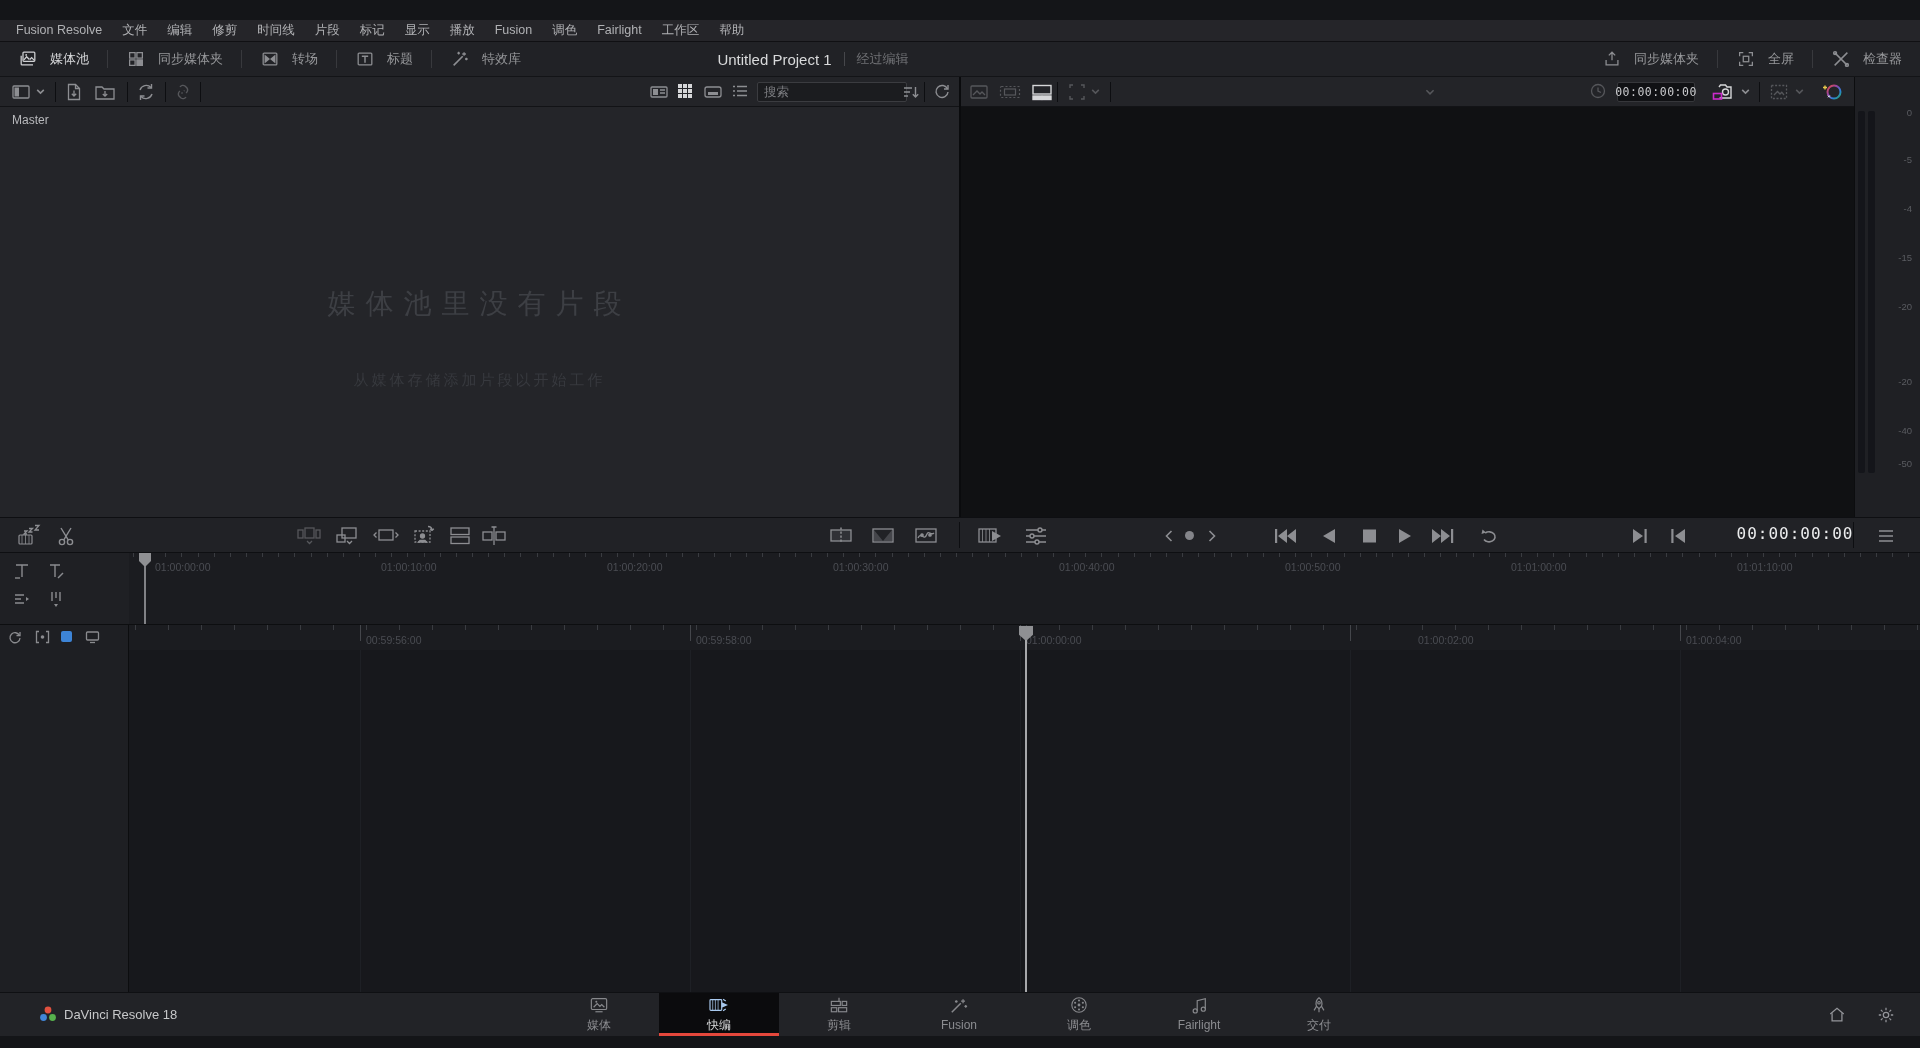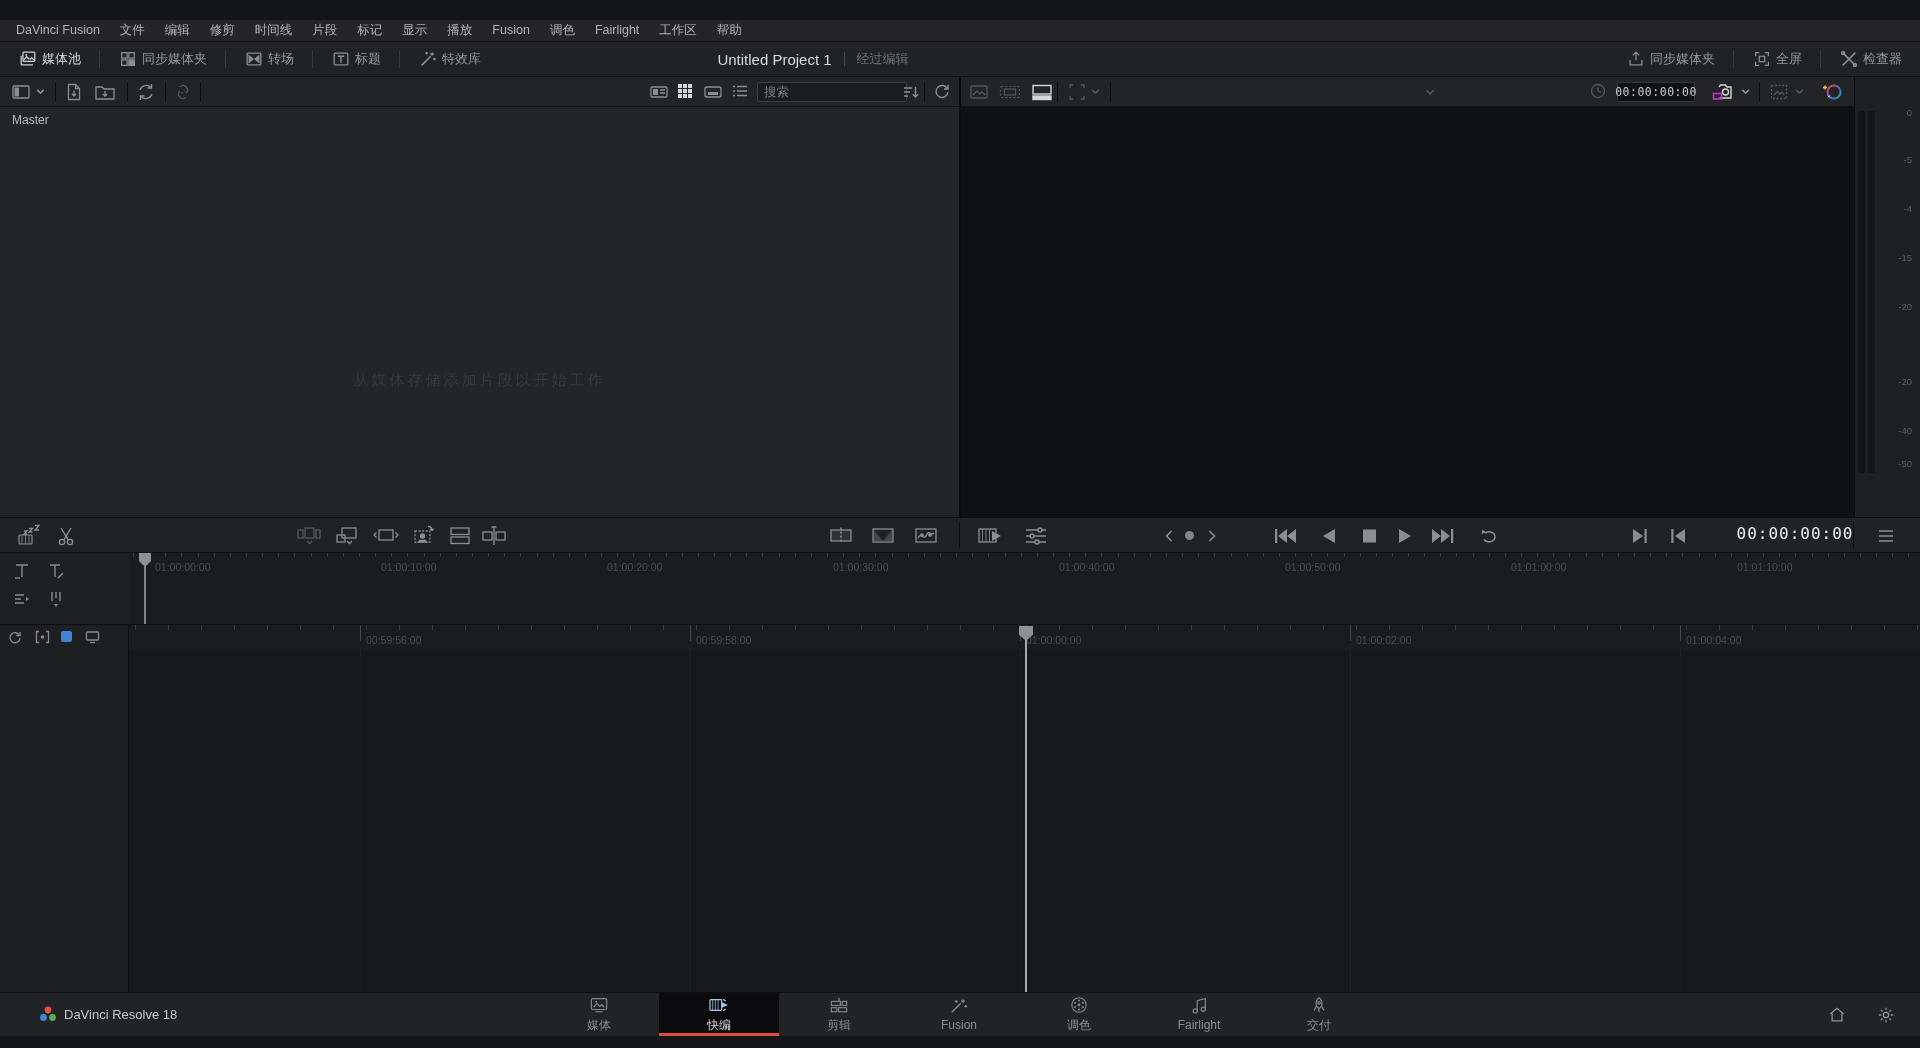--- a/index.html
+++ b/index.html
@@ -22,21 +22,21 @@
   .winbtn{width:46px;height:20px;display:flex;align-items:center;justify-content:center;color:#e2e2e2}
 
   
   #menubar{left:0;top:20px;width:1920px;height:22px;background:#252529;border-bottom:1px solid #101013;
            display:flex;align-items:center;padding-left:6px;box-sizing:border-box}
   .menu-item{font-size:12.5px;color:#b0b1b4;padding:0 10px;line-height:21px;white-space:nowrap}
 
   
   #header{left:0;top:42px;width:1920px;height:35px;background:#212226;border-bottom:1px solid #131417;box-sizing:border-box}
   .hgroup{position:absolute;top:0;height:34px;display:flex;align-items:center;gap:6px}
-  .hbtn{display:flex;align-items:center;gap:4px;padding:0 12px;height:34px}
+  .hbtn{display:flex;align-items:center;gap:12px;padding:0 12px;height:34px}
   .hbtn .lbl{font-size:13px;color:#97989b;white-space:nowrap}
   .hbtn.active .lbl{color:#d8d9db}
   .hbtn.active{color:#cfd0d3}
   #proj-center{position:absolute;left:0;top:0;width:1626px;height:34px;display:flex;align-items:center;justify-content:center;gap:12px;pointer-events:none}
   #proj-title{font-size:15px;color:#d9dadb}
   #proj-sep{width:1px;height:14px;background:#46474b}
   #proj-status{font-size:13px;color:#6f7074}
 
   
   #subbar{left:0;top:77px;width:1920px;height:30px;background:#232428;border-bottom:1px solid #121316;box-sizing:border-box}
@@ -105,21 +105,21 @@
   #tb-clock{position:absolute;left:1828px;top:0;font-size:10.5px;color:#dcdddf;line-height:12px}
 </style>
 </head>
 <body>
 
 <div id="root">
 
 
   <div id="menubar" class="abs">
 
-  <div class="menu-item">DaVinci Fusion</div>
+  <div class="menu-item">Fusion Resolve</div>
       <div class="menu-item">文件</div>
       <div class="menu-item">编辑</div>
       <div class="menu-item">修剪</div>
       <div class="menu-item">时间线</div>
       <div class="menu-item">片段</div>
       <div class="menu-item">标记</div>
       <div class="menu-item">显示</div>
       <div class="menu-item">播放</div>
       <div class="menu-item">Fusion</div>
       <div class="menu-item">调色</div>
@@ -386,20 +386,21 @@
     <span class="sub-ic bright" style="left:1876px">
         <svg width="22" height="22" viewBox="0 0 22 22" fill="currentColor">
           <path d="M4 8v6h4l5 4V4L8 8z"></path>
           <path d="M15.5 8a4 4 0 0 1 0 6M17.5 6a7 7 0 0 1 0 10" fill="none" stroke="currentColor" stroke-width="1.4"></path>
         </svg>
       </span>
   </div>
 
   <div id="mediapool" class="abs">
     <div id="bin-label">Master</div>
+    <div id="empty-title">媒体池里没有片段</div>
     <div id="empty-hint">从媒体存储添加片段以开始工作</div>
   </div>
   <div id="pool-divider" class="abs"></div>
   <div id="viewer" class="abs"></div>
   <div id="meters" class="abs">
       <div class="meter-slot" style="left: 3px; top: 34px; height: 362px;"></div>
       <div class="meter-slot" style="left: 13px; top: 34px; height: 362px;"></div>
       <div class="meter-tick" style="top: 30px; right: 8px;">0</div>
       <div class="meter-tick" style="top: 77px; right: 8px;">-5</div>
       <div class="meter-tick" style="top: 126px; right: 8px;">-4</div>
@@ -811,21 +812,21 @@
         <div class="tick" style="left: 1722px; top: 0px; width: 1px; height: 5px;"></div>
         <div class="tick" style="left: 1755px; top: 0px; width: 1px; height: 5px;"></div>
         <div class="tick" style="left: 1788px; top: 0px; width: 1px; height: 5px;"></div>
         <div class="tick" style="left: 231px; top: 0px; width: 1px; height: 16px; background: rgb(68, 70, 75);"></div>
         <div class="ruler-label" style="left: 237px; top: 9px; color: rgb(74, 76, 82);">00:59:56:00</div>
         <div class="tick" style="left: 561px; top: 0px; width: 1px; height: 16px; background: rgb(68, 70, 75);"></div>
         <div class="ruler-label" style="left: 567px; top: 9px; color: rgb(74, 76, 82);">00:59:58:00</div>
         <div class="tick" style="left: 891px; top: 0px; width: 1px; height: 16px; background: rgb(68, 70, 75);"></div>
         <div class="ruler-label" style="left: 897px; top: 9px; color: rgb(74, 76, 82);">01:00:00:00</div>
         <div class="tick" style="left: 1221px; top: 0px; width: 1px; height: 16px; background: rgb(68, 70, 75);"></div>
-        <div class="ruler-label" style="left: 1227px; top: 9px; color: rgb(74, 76, 82);">01:00:02:00</div>
+        <div class="ruler-label" style="left: 1289px; top: 9px; color: rgb(74, 76, 82);">01:00:02:00</div>
         <div class="tick" style="left: 1551px; top: 0px; width: 1px; height: 16px; background: rgb(68, 70, 75);"></div>
         <div class="ruler-label" style="left: 1557px; top: 9px; color: rgb(74, 76, 82);">01:00:04:00</div>
       </div>
     <div id="lower-body">
         <div class="gridline" style="left: 231px;"></div>
         <div class="gridline" style="left: 561px;"></div>
         <div class="gridline" style="left: 891px;"></div>
         <div class="gridline" style="left: 1221px;"></div>
         <div class="gridline" style="left: 1551px;"></div>
       </div>

